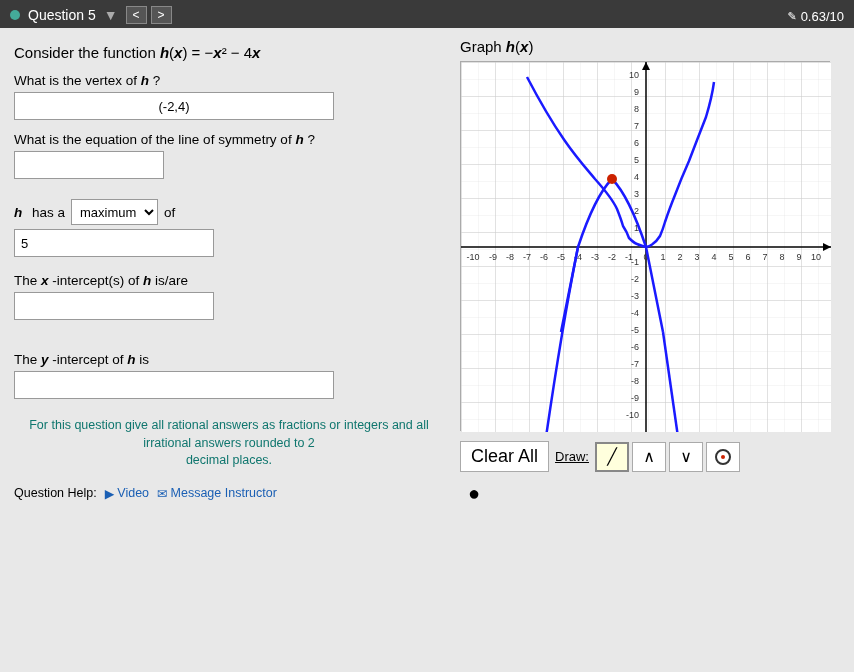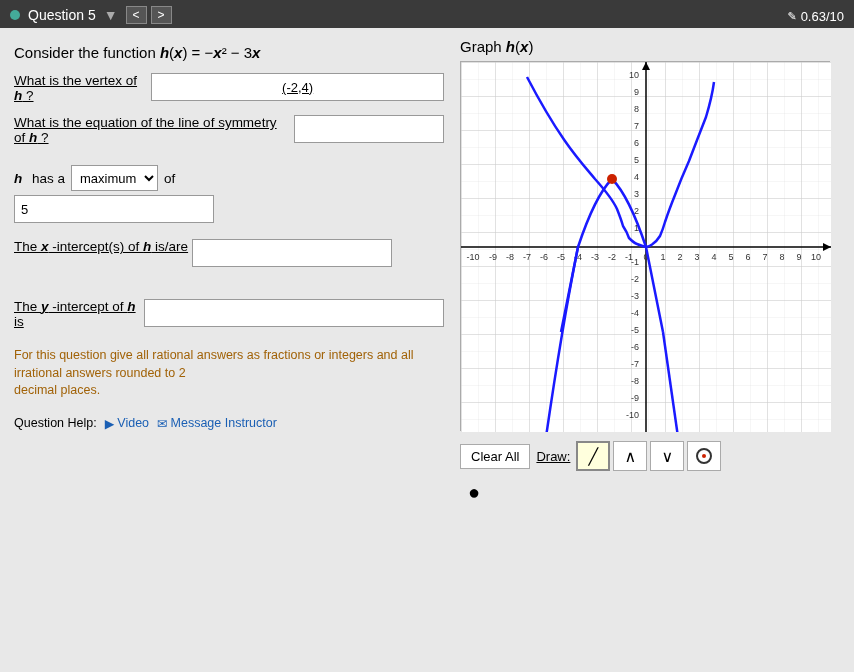--- a/index.html
+++ b/index.html
@@ -65,22 +65,22 @@
 
     .function-title {
       font-size: 15px;
       margin-top: 6px;
     }
 
     .math-italic { font-style: italic; font-weight: bold; }
 
     .question-row {
       display: flex;
+      flex-direction: column;
       gap: 4px;
-      text-decoration: underline;
     }
     .question-label {
       font-size: 13.5px;
     }
     .answer-input {
       border: 1px solid #999;
       background: white;
       padding: 4px 6px;
       font-size: 13px;
       width: 200px;
@@ -113,22 +113,23 @@
       width: 200px;
       height: 28px;
     }
 
     .x-intercept-row { margin-top: 4px; }
     .y-intercept-row { margin-top: 20px; }
 
     .note-text {
       font-size: 12.5px;
       margin-top: 6px;
-      color: #a16207;
+      color: #0f766e;
       line-height: 1.4;
+      text-align: center;
     }
 
     .question-help {
       font-size: 12.5px;
       display: flex;
       align-items: center;
       gap: 8px;
       margin-top: 4px;
     }
     .help-link {
@@ -165,21 +166,21 @@
     .draw-toolbar {
       display: flex;
       align-items: center;
       gap: 6px;
       margin-top: 4px;
     }
     .clear-all-btn {
       background: white;
       border: 1px solid #aaa;
       padding: 4px 10px;
-      font-size: 13px;
+      font-size: 18px;
       cursor: pointer;
     }
     .draw-label {
       font-size: 13px;
       text-decoration: underline;
     }
     .draw-tools {
       display: flex;
       gap: 3px;
     }
@@ -221,21 +222,21 @@
     <span>0.63/10</span>
   </div>
 </div>
 
 <div class="main-content">
 
   <div class="left-panel">
 
     <div class="function-title">
       <span>Consider the function </span>
-      <span class="math-italic">h</span><span>(</span><span class="math-italic">x</span><span>) = −</span><span class="math-italic">x</span><span>² − 3</span><span class="math-italic">x</span>
+      <span class="math-italic">h</span><span>(</span><span class="math-italic">x</span><span>) = −</span><span class="math-italic">x</span><span>² − 4</span><span class="math-italic">x</span>
     </div>
 
     <div class="question-row">
       <div class="question-label">
         What is the vertex of <span class="math-italic">h</span> ?
       </div>
       <input class="answer-input prefilled wide" type="text" value="(-2,4)" style="">
     </div>
 
     <div class="question-row">

